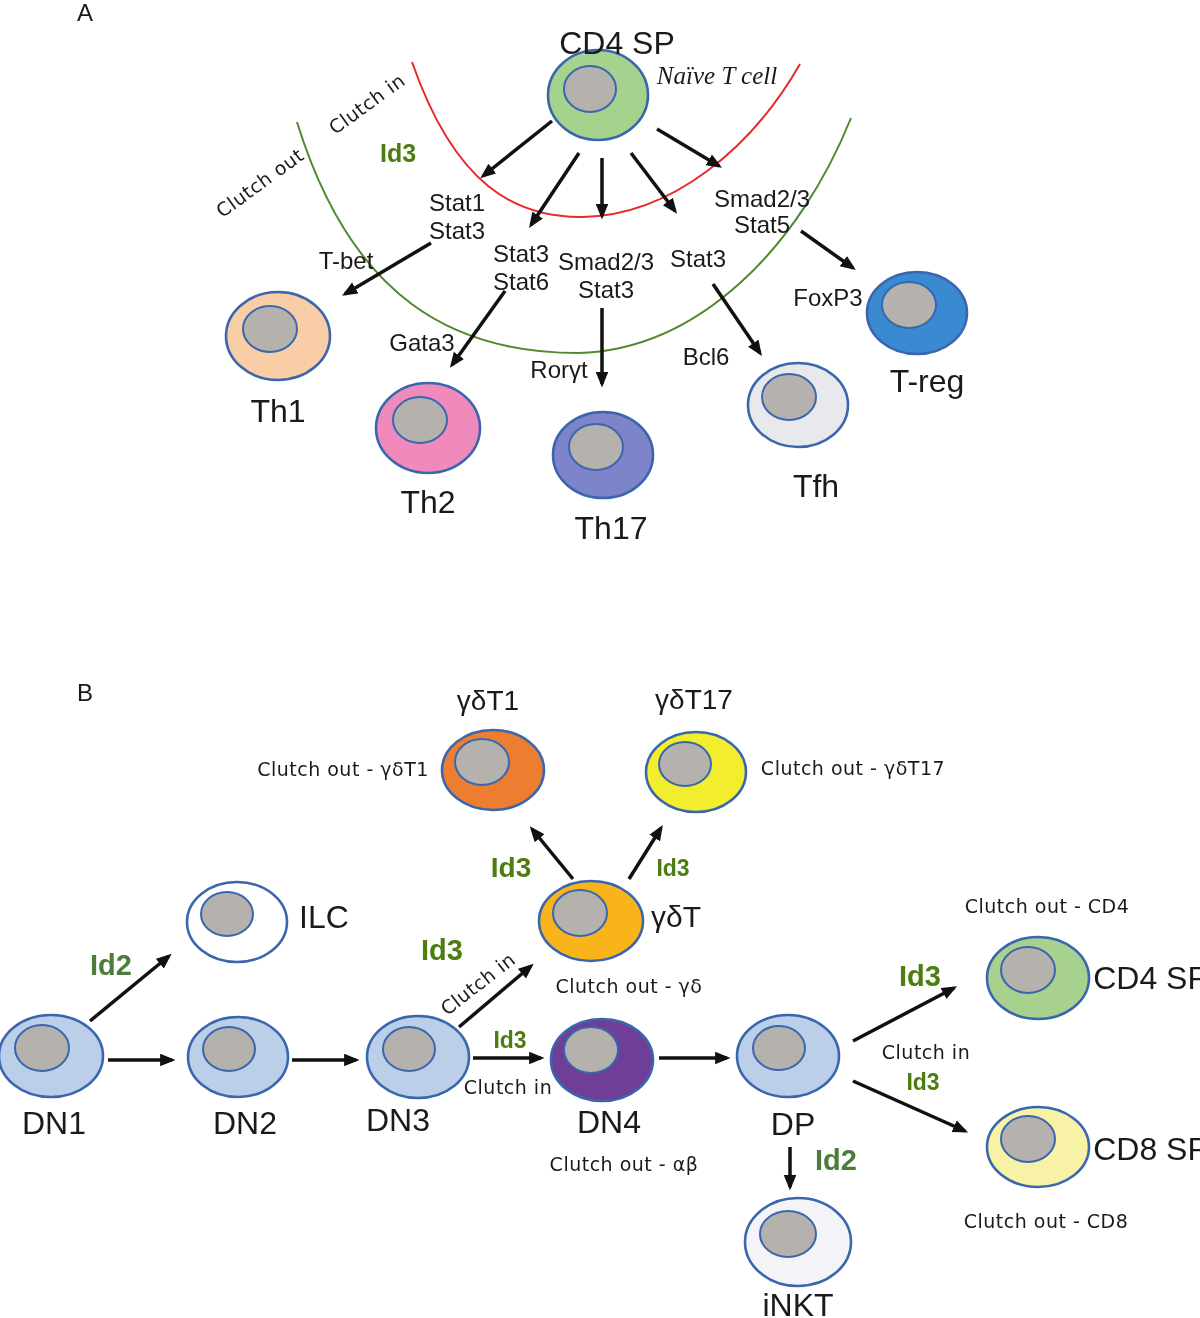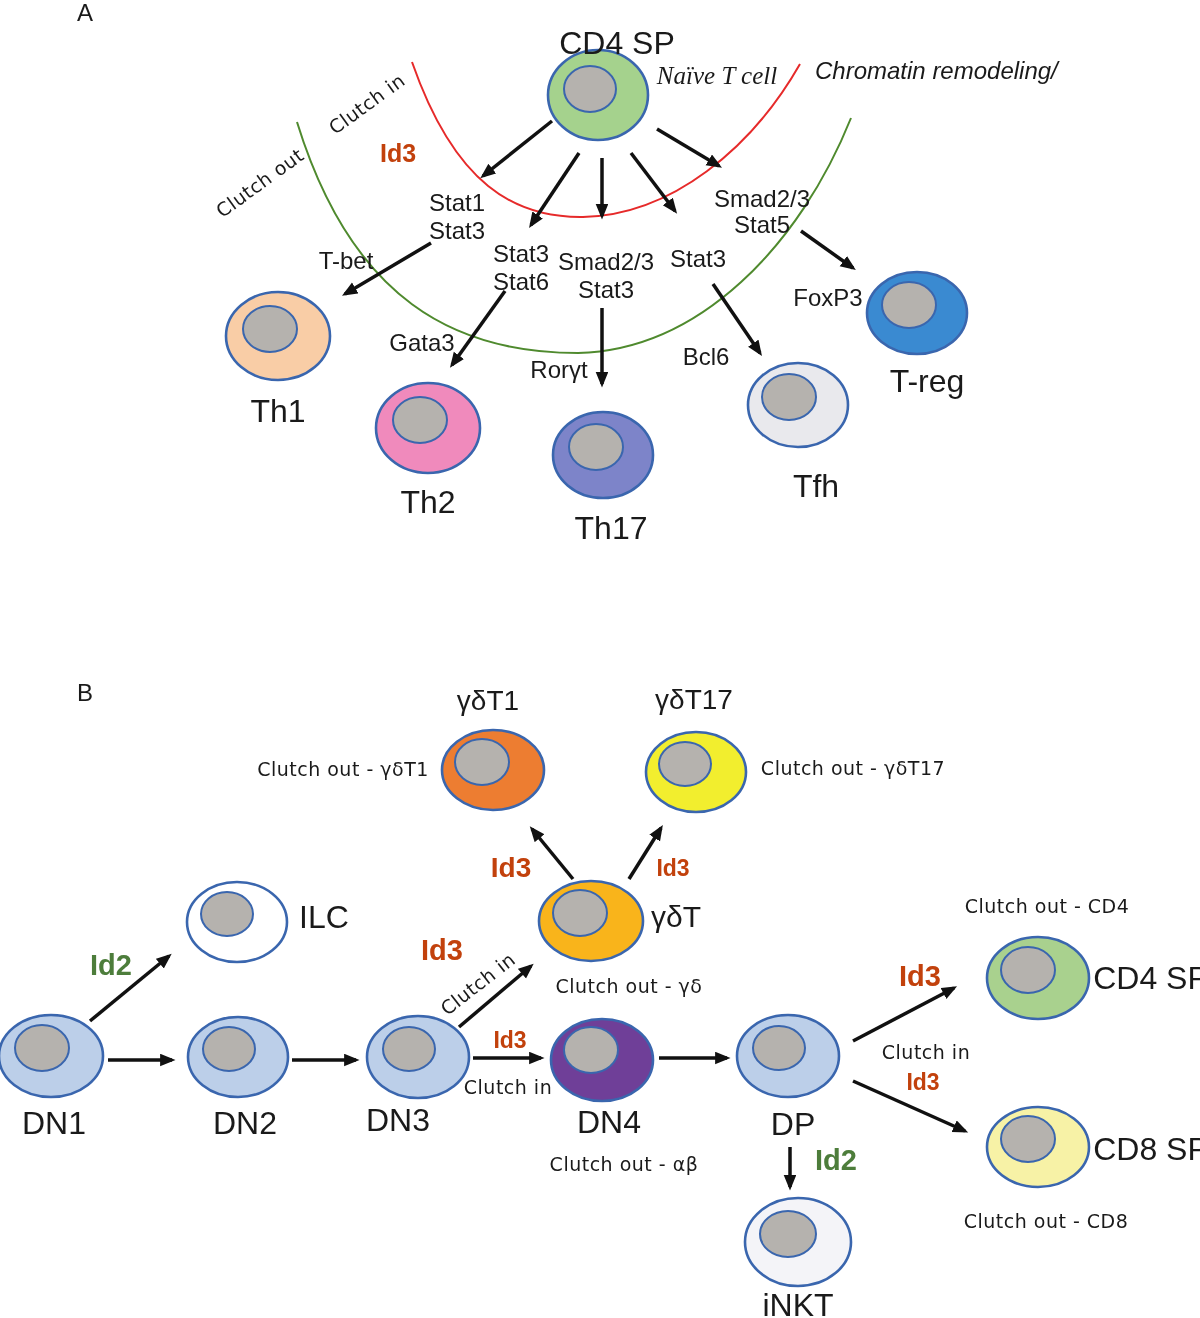--- a/index.html
+++ b/index.html
@@ -12,21 +12,21 @@
   .s27{font-size:28px;}
   .s30{font-size:30px;}
   .s24{font-size:24px;}
   .panel{font-size:24px;}
   .ital{font-style:italic;font-size:24px;font-family:Liberation Serif, serif;}
   .ital-block{position:absolute;z-index:2;font-style:italic;font-size:24px;line-height:29px;white-space:nowrap;}
   .ital-center{transform:translate(-50%,-50%);text-align:center;}
   .comic{font-family:"DejaVu Sans",sans-serif;font-size:19px;letter-spacing:0.5px;}
   .rot36{transform:translate(-50%,-50%) rotate(-36deg);}
   .rot38{transform:translate(-50%,-50%) rotate(-38deg);}
-  .red{color:#c2410c;font-weight:bold;}
+  .red{color:#4d7c0f;font-weight:bold;}
   .green{color:#4d7d3b;font-weight:bold;}
   .idbig{font-size:29px;}
   .idmid{font-size:25px;}
   .idsm{font-size:23px;}
   .arrow{stroke:#111111;stroke-width:3.5;fill:none;}
   .curve-red{stroke:#e62a2a;stroke-width:2;fill:none;}
   .curve-green{stroke:#4f8a2e;stroke-width:2;fill:none;}
   .cell-outer{stroke:#3a66ae;stroke-width:2.6;}
   .cell-nuc{fill:#b5b2ae;stroke:#3a66ae;stroke-width:2;}
 </style>
@@ -145,21 +145,20 @@
       <ellipse class="cell-outer" fill="#f4f4f8" cx="798" cy="1242" rx="53" ry="44"></ellipse>
       <ellipse class="cell-nuc" cx="788" cy="1234" rx="28" ry="23"></ellipse>
     </g>
   </svg>
 
   <div class="lbl panel" style="left:85px;top:13px;">A</div>
   <div class="lbl s28" style="left:617px;top:44px;">CD4 SP</div>
   <div class="lbl ital" style="left:717px;top:76px;font-size:25px;">Naïve T cell</div>
 
   <div class="ital-block" style="left:815px;top:56px;">
-    <div>Chromatin remodeling/</div>
   </div>
 
   <div class="lbl comic rot36" style="left:367px;top:104px;">Clutch in</div>
   <div class="lbl comic rot36" style="left:260px;top:183px;">Clutch out</div>
   <div class="lbl red idmid" style="left:398px;top:154px;">Id3</div>
 
   <div class="lbl s24" style="left:457px;top:203px;">Stat1</div>
   <div class="lbl s24" style="left:457px;top:231px;">Stat3</div>
   <div class="lbl s24" style="left:346px;top:261px;">T-bet</div>
   <div class="lbl s24" style="left:521px;top:254px;">Stat3</div>

